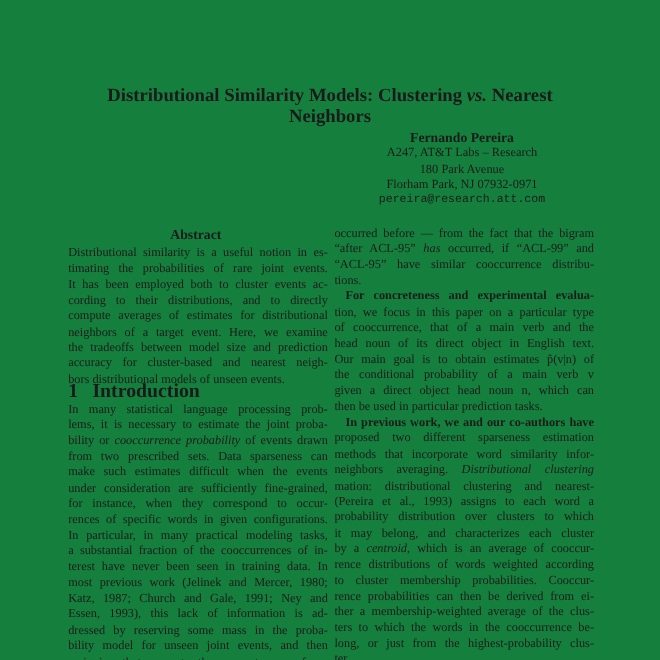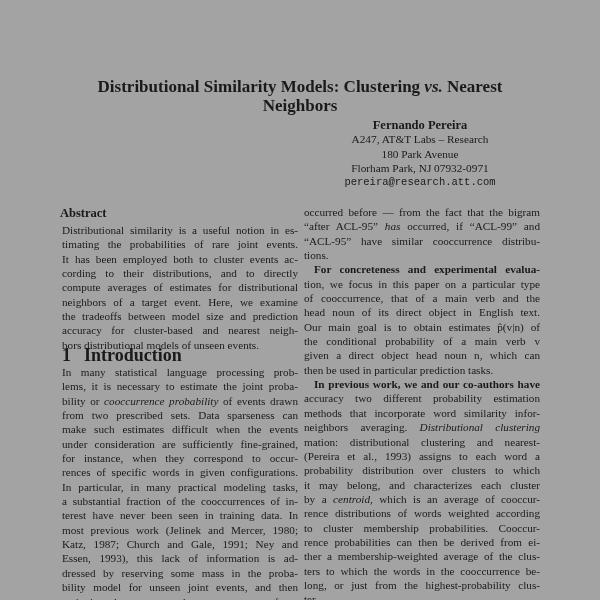--- a/index.html
+++ b/index.html
@@ -1,31 +1,31 @@
 <!DOCTYPE html>
 <html><head>
 <meta charset="utf-8">
 <style>
   html, body { margin: 0; padding: 0; background: #ffffff; }
   body { width: 600px; height: 600px; position: relative; overflow: hidden;
          font-family: "DejaVu Serif", "Liberation Serif", serif; color: #1a1a1a; }
-  .page { position: absolute; left: 0; top: 0; width: 600px; height: 600px; background: #a3a3a3; }
+  .page { position: absolute; left: 0; top: 0; width: 600px; height: 600px; background: #15803d; }
   .title { position: absolute; left: 60px; width: 480px; text-align: center;
            font-family: "Liberation Serif", serif; font-weight: bold; font-size: 17px; line-height: 19px; }
   .title .vs { font-style: italic; font-weight: bold; }
   .author { position: absolute; width: 240px; text-align: center;
             font-family: "Liberation Serif", serif; font-size: 11.3px; line-height: 14.3px; }
   .author .name { font-weight: bold; font-size: 12.5px; }
   .author .email { font-family: "Liberation Mono", monospace; font-size: 10.5px; }
   .col { position: absolute; width: 236px; font-family: "Liberation Serif", serif;
          font-size: 11.2px; line-height: 14.35px; }
   .line { display: block; white-space: nowrap; text-align: justify; text-align-last: justify; height: 14.35px; overflow: hidden; }
   .line.last { text-align-last: left; }
   .line.indent { padding-left: 10px; font-weight: bold; }
-  .abs-head { position: absolute; left: 60px; width: 236px; text-align: left;
+  .abs-head { position: absolute; left: 60px; width: 236px; text-align: center;
               font-family: "Liberation Serif", serif; font-weight: bold; font-size: 12.5px; }
   .sec-head { position: absolute; left: 62px; font-family: "Liberation Serif", serif;
               font-weight: bold; font-size: 18px; }
   .sec-head .num { display: inline-block; width: 22px; }
   i { font-style: italic; }
 </style>
 </head>
 <body>
 
 <div class="page">
@@ -89,21 +89,21 @@
       <span class="line last">tions.</span>
       <span class="line indent">For concreteness and experimental evalua-</span>
       <span class="line">tion, we focus in this paper on a particular type</span>
       <span class="line">of cooccurrence, that of a main verb and the</span>
       <span class="line">head noun of its direct object in English text.</span>
       <span class="line">Our main goal is to obtain estimates p̂(v|n) of</span>
       <span class="line">the conditional probability of a main verb v</span>
       <span class="line">given a direct object head noun n, which can</span>
       <span class="line last">then be used in particular prediction tasks.</span>
       <span class="line indent">In previous work, we and our co-authors have</span>
-      <span class="line">accuracy two different probability estimation</span>
+      <span class="line">proposed two different sparseness estimation</span>
       <span class="line">methods that incorporate word similarity infor-</span>
       <span class="line">neighbors averaging. <i>Distributional clustering</i></span>
       <span class="line">mation: distributional clustering and nearest-</span>
       <span class="line">(Pereira et al., 1993) assigns to each word a</span>
       <span class="line">probability distribution over clusters to which</span>
       <span class="line">it may belong, and characterizes each cluster</span>
       <span class="line">by a <i>centroid</i>, which is an average of cooccur-</span>
       <span class="line">rence distributions of words weighted according</span>
       <span class="line">to cluster membership probabilities. Cooccur-</span>
       <span class="line">rence probabilities can then be derived from ei-</span>

